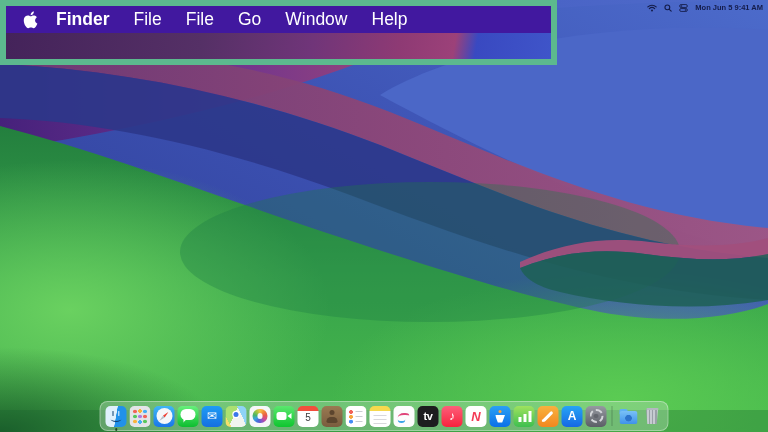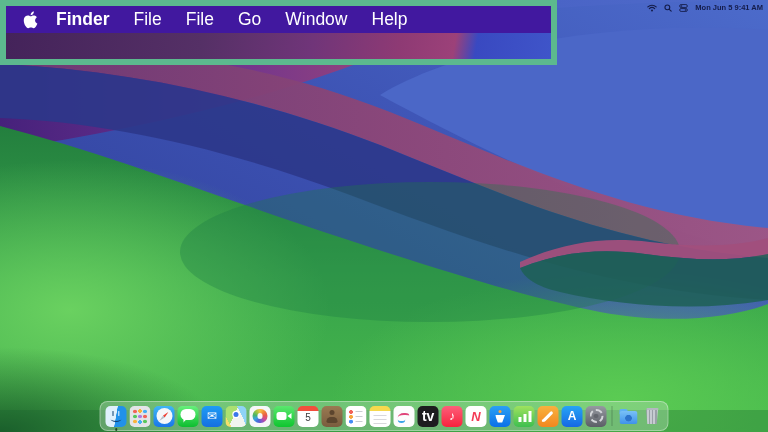--- a/index.html
+++ b/index.html
@@ -81,21 +81,21 @@
   .ic-reminders::after{content:"";position:absolute;left:9.5px;top:5.2px;width:7.5px;height:11.5px;background:repeating-linear-gradient(#c9ccd1 0 1.3px,transparent 1.3px 4.8px);}
 
   .ic-notes{background:linear-gradient(#f7d94d 0 5.5px,#fff 5.5px);}
   .ic-notes::after{content:"";position:absolute;left:4px;top:9px;width:13px;height:9px;background:repeating-linear-gradient(#d8d8dc 0 1.2px,transparent 1.2px 4px);}
 
   .ic-freeform{background:#fcfcfd;}
   .ic-freeform::after{content:"";position:absolute;left:4px;top:7.5px;width:12px;height:7px;border-top:2.2px solid #e0457b;border-radius:60% 40% 50% 50%;}
   .ic-freeform::before{content:"";position:absolute;left:3.5px;top:9.5px;width:8px;height:6px;border-bottom:2px solid #3ba3e8;border-radius:50%;}
 
   .ic-tv{background:#1d1d1f;}
-  .ic-tv .g{color:#fff;font-size:14px;font-weight:700;letter-spacing:-0.3px;}
+  .ic-tv .g{color:#fff;font-size:11px;font-weight:700;letter-spacing:-0.3px;}
 
   .ic-music{background:linear-gradient(180deg,#fd5e7a,#f8233d);}
   .ic-music .g{color:#fff;font-size:12px;}
 
   .ic-news{background:#fff;}
   .ic-news .g{color:#f43b57;font-size:13px;font-weight:700;font-style:italic;}
 
   .ic-keynote{background:linear-gradient(180deg,#2aa0f4,#0b70e8);}
   .ic-keynote::before{content:"";position:absolute;top:4px;left:8.8px;width:3.6px;height:3.6px;background:#f7a53c;border-radius:50%;}
   .ic-keynote::after{content:"";position:absolute;bottom:4px;left:5.5px;width:10px;height:7.5px;background:#fff;clip-path:polygon(0 0,100% 0,72% 100%,28% 100%);}

